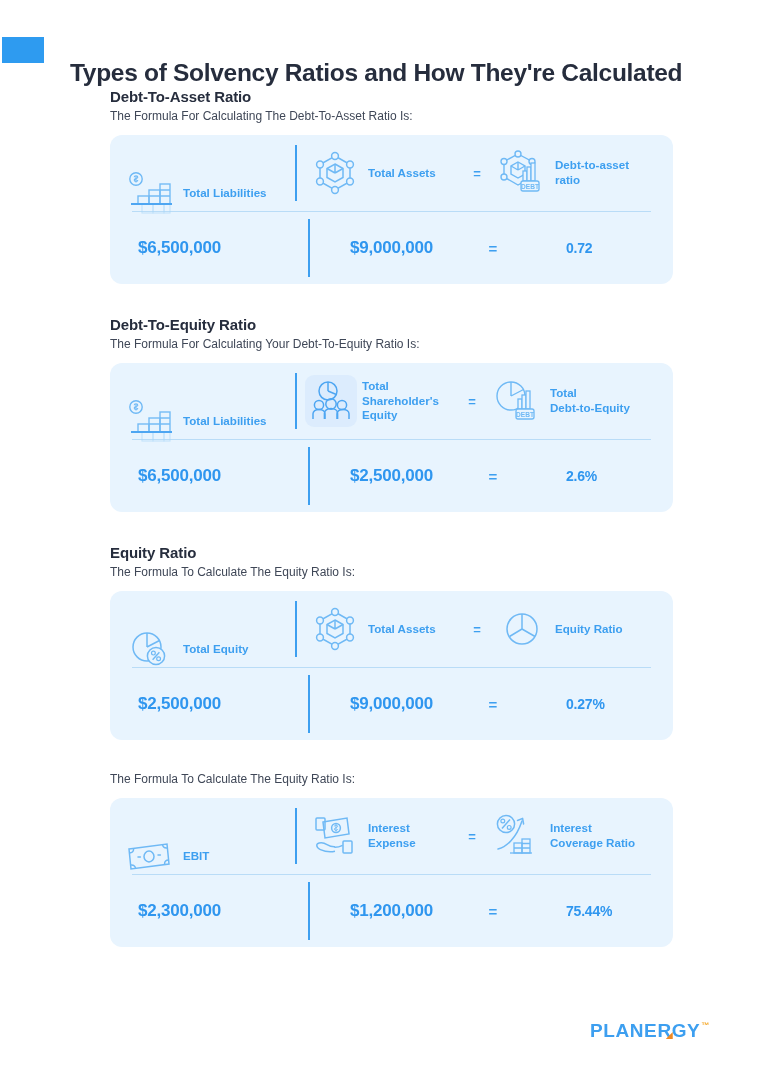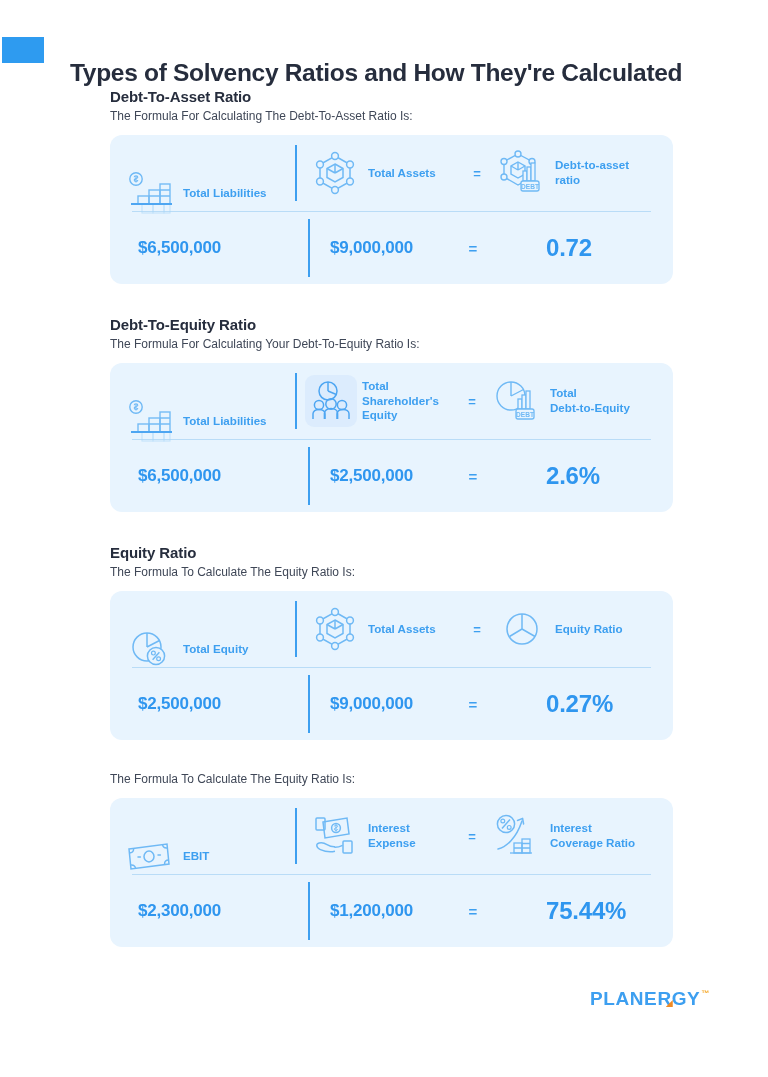--- a/index.html
+++ b/index.html
@@ -146,45 +146,45 @@
   .card-top .eq { width: 34px; }
 
   .value {
     font-size: 17px;
     font-weight: bold;
     color: #2f96ef;
     letter-spacing: -0.2px;
     white-space: nowrap;
   }
   .result {
-    font-size: 24px;
+    font-size: 14px;
     font-weight: bold;
     color: #2f96ef;
     letter-spacing: -0.2px;
     white-space: nowrap;
   }
   .card-bottom .eq { font-size: 15px; width: 30px; }
 
   
   .col-a { width: 173px; margin-top: 40px; }
   .col-b-assets { width: 163px; }
   .col-b-wide { width: 158px; }
   .col-c { flex: 1 1 auto; }
 
   
   .b-col-a { width: 186px; padding-left: 16px; }
-  .b-col-b { width: 148px; padding-left: 20px; }
+  .b-col-b { width: 148px; padding-left: 20px; margin-left: 20px; }
   .b-col-c { flex: 1 1 auto; display: flex; align-items: center; }
   .b-spacer { width: 58px; flex: 0 0 auto; }
 
   
   .footer {
     position: absolute;
     left: 0;
-    top: 986px;
+    top: 1018px;
     width: 768px;
     height: 40px;
   }
   .logo {
     position: absolute;
     right: 58px;
     top: 2px;
     font-size: 19px;
     font-weight: bold;
     letter-spacing: 0.6px;

